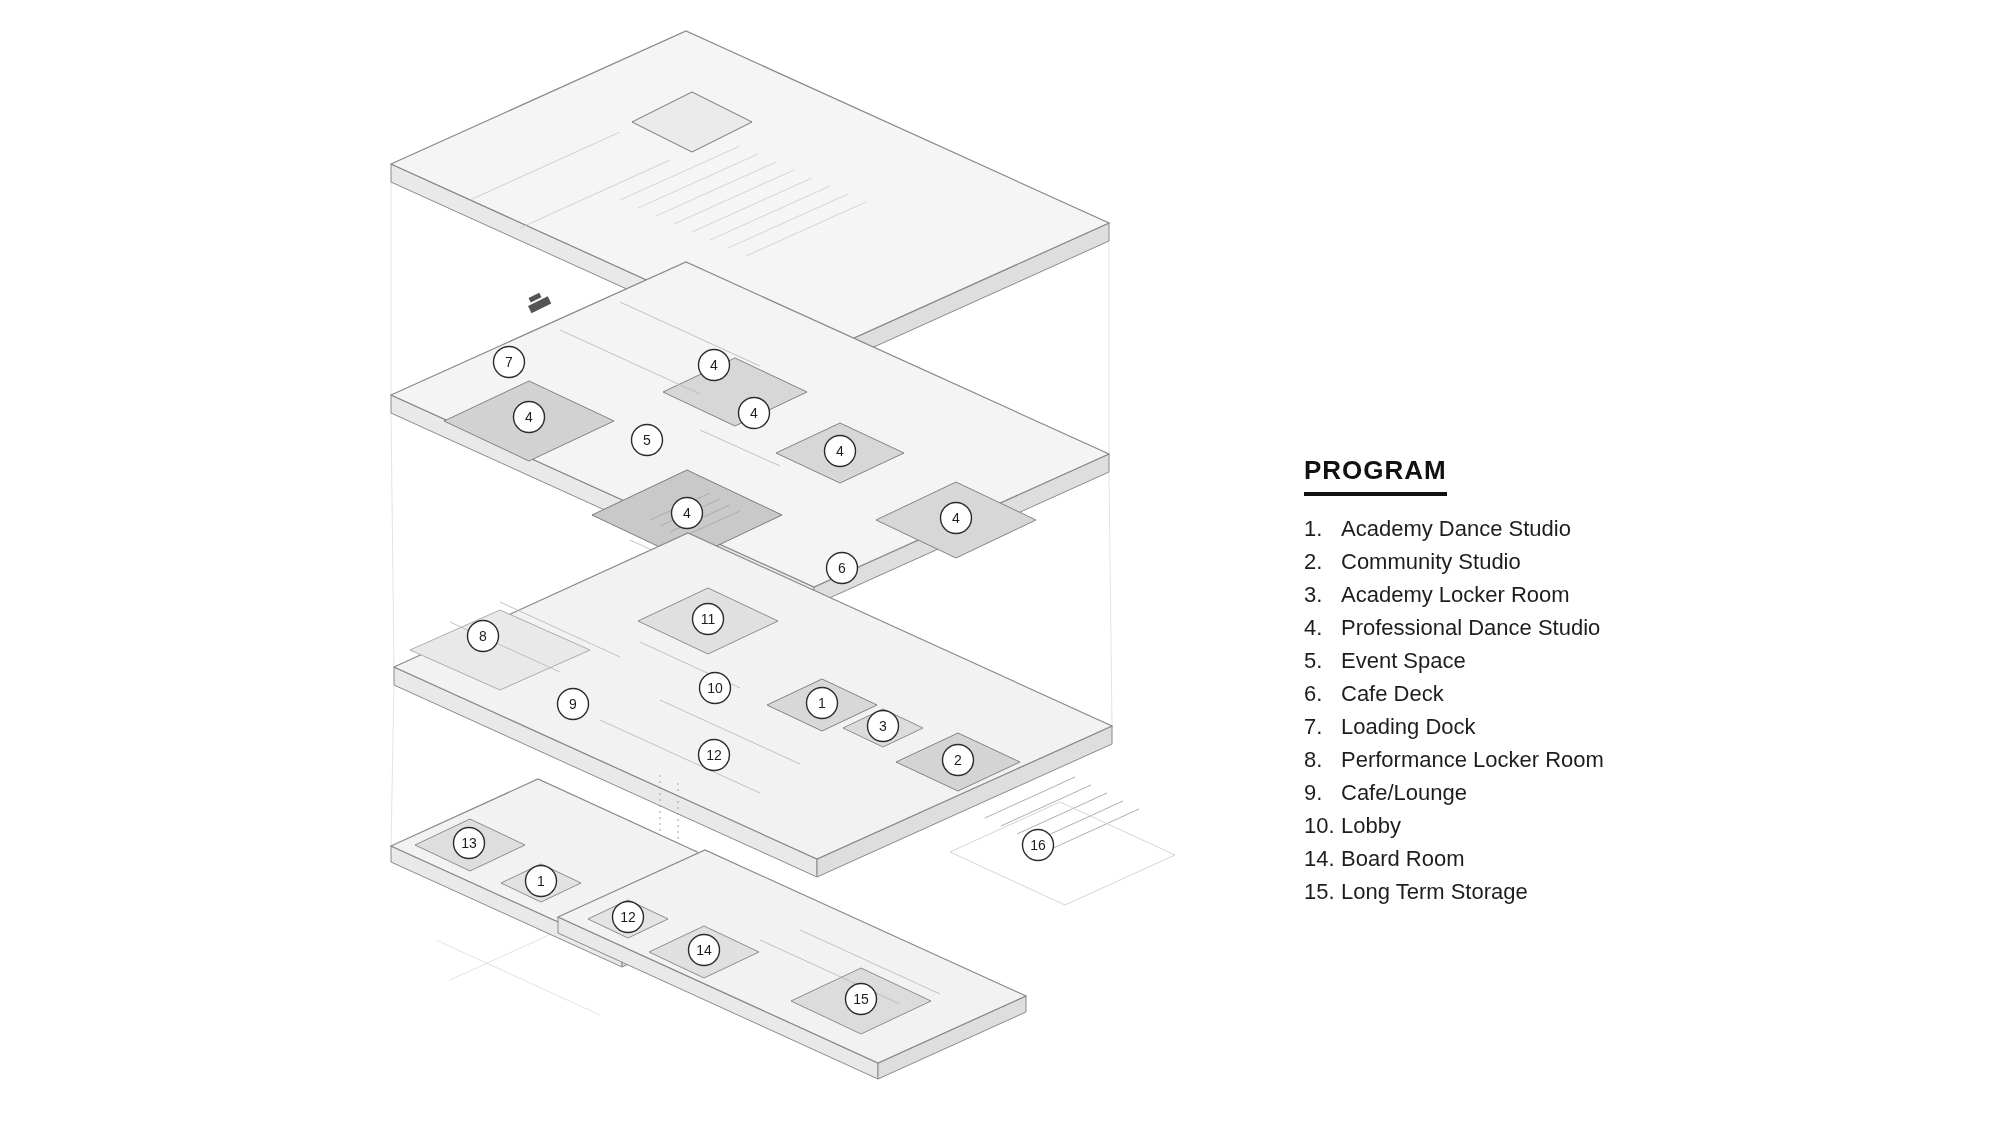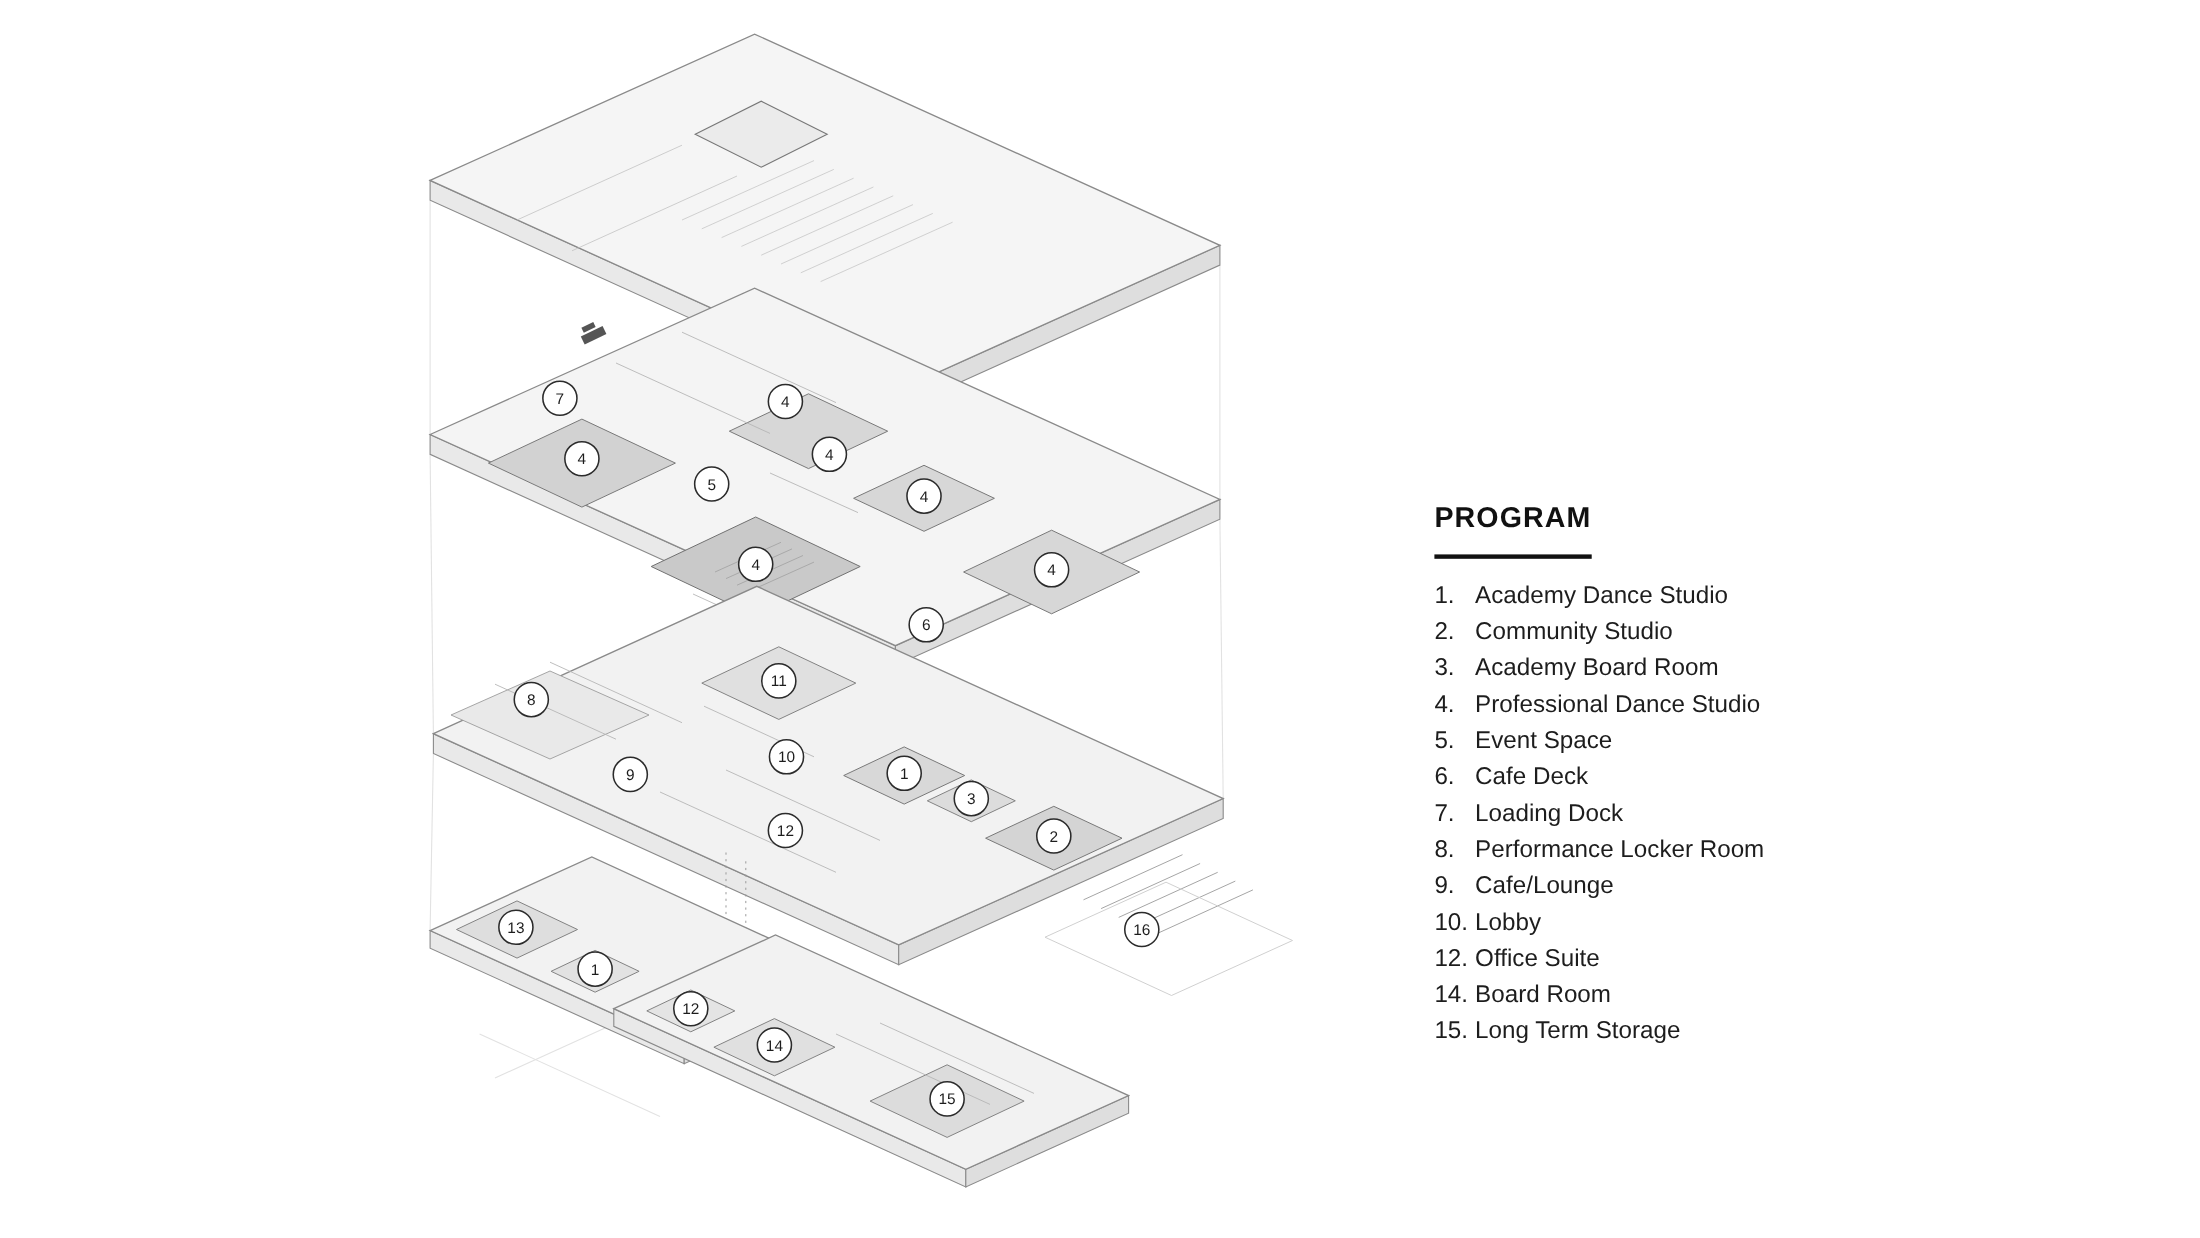--- a/index.html
+++ b/index.html
@@ -28,21 +28,21 @@
     top: 455px;
     color: #111111;
   }
   .legend-title {
     display: inline-block;
     font-size: 26px;
     font-weight: bold;
     letter-spacing: 1px;
     color: #111111;
     border-bottom: 4px solid #111111;
-    padding-bottom: 18px;
+    padding-bottom: 6px;
     margin-bottom: 16px;
   }
   .legend-list {
     list-style: none;
   }
   .legend-item {
     display: flex;
     font-size: 22px;
     line-height: 33px;
     color: #1d1d1d;
@@ -290,21 +290,21 @@
         <li class="legend-item">
           <span class="legend-num">1.</span>
           <span class="legend-label">Academy Dance Studio</span>
         </li>
         <li class="legend-item">
           <span class="legend-num">2.</span>
           <span class="legend-label">Community Studio</span>
         </li>
         <li class="legend-item">
           <span class="legend-num">3.</span>
-          <span class="legend-label">Academy Board Room</span>
+          <span class="legend-label">Academy Locker Room</span>
         </li>
         <li class="legend-item">
           <span class="legend-num">4.</span>
           <span class="legend-label">Professional Dance Studio</span>
         </li>
         <li class="legend-item">
           <span class="legend-num">5.</span>
           <span class="legend-label">Event Space</span>
         </li>
         <li class="legend-item">
@@ -321,24 +321,20 @@
         </li>
         <li class="legend-item">
           <span class="legend-num">9.</span>
           <span class="legend-label">Cafe/Lounge</span>
         </li>
         <li class="legend-item">
           <span class="legend-num">10.</span>
           <span class="legend-label">Lobby</span>
         </li>
         <li class="legend-item">
-          <span class="legend-num">12.</span>
-          <span class="legend-label">Office Suite</span>
-        </li>
-        <li class="legend-item">
           <span class="legend-num">14.</span>
           <span class="legend-label">Board Room</span>
         </li>
         <li class="legend-item">
           <span class="legend-num">15.</span>
           <span class="legend-label">Long Term Storage</span>
         </li>
       </ul>
   </div>
 

